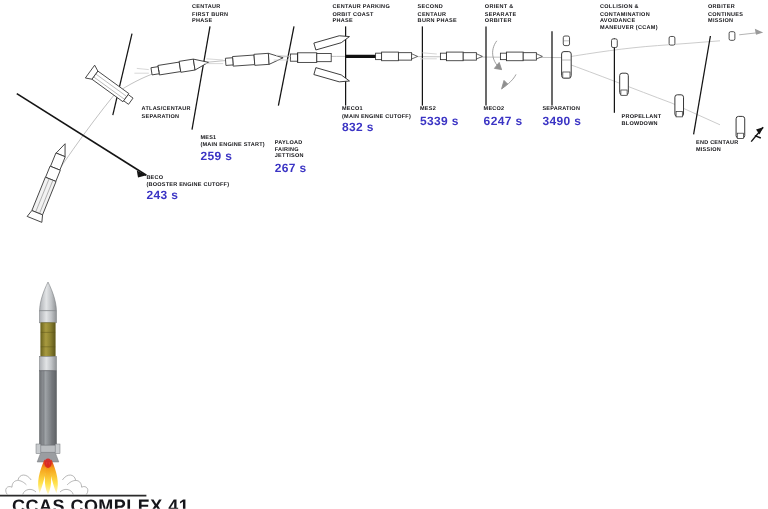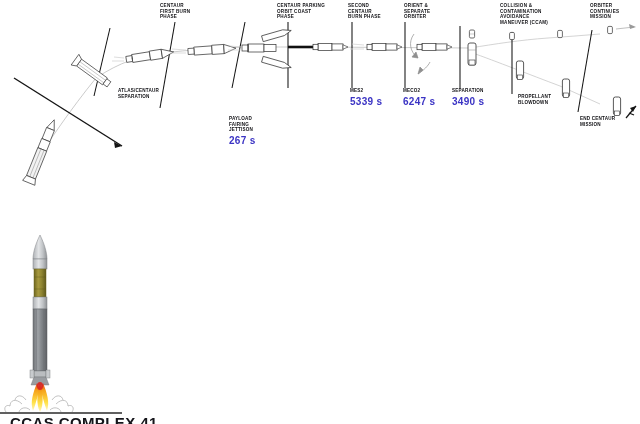--- a/index.html
+++ b/index.html
@@ -312,28 +312,38 @@
     <div class="evt-title">ORBITER
 CONTINUES
 MISSION</div>
   </div>
 
   <div class="evt" style="left:118px;top:88px;">
     <div class="evt-name">ATLAS/CENTAUR
 SEPARATION</div>
   </div>
 
+  <div class="evt" style="left:167px;top:112px;">
+    <div class="evt-name">MES1
+(MAIN ENGINE START)</div>
+    <div class="evt-time">259 s</div>
+  </div>
 
   <div class="evt" style="left:229px;top:88px;margin-top:28px;">
     <div class="evt-name">PAYLOAD
 FAIRING
 JETTISON</div>
     <div class="evt-time">267 s</div>
   </div>
 
+  <div class="evt" style="left:285px;top:88px;">
+    <div class="evt-name">MECO1
+(MAIN ENGINE CUTOFF)</div>
+    <div class="evt-time">832 s</div>
+  </div>
 
   <div class="evt" style="left:350px;top:88px;">
     <div class="evt-name">MES2</div>
     <div class="evt-time">5339 s</div>
   </div>
 
   <div class="evt" style="left:403px;top:88px;">
     <div class="evt-name">MECO2</div>
     <div class="evt-time">6247 s</div>
   </div>
@@ -346,16 +356,21 @@
   <div class="evt" style="left:518px;top:94px;">
     <div class="evt-name">PROPELLANT
 BLOWDOWN</div>
   </div>
 
   <div class="evt" style="left:580px;top:116px;">
     <div class="evt-name">END CENTAUR
 MISSION</div>
   </div>
 
+  <div class="evt" style="left:122px;top:145px;">
+    <div class="evt-name">BECO
+(BOOSTER ENGINE CUTOFF)</div>
+    <div class="evt-time">243 s</div>
+  </div>
 
   <div class="padlabel" style="left:10px;top:414px;">CCAS COMPLEX 41</div>
 
 </div>
 
 </body></html>

